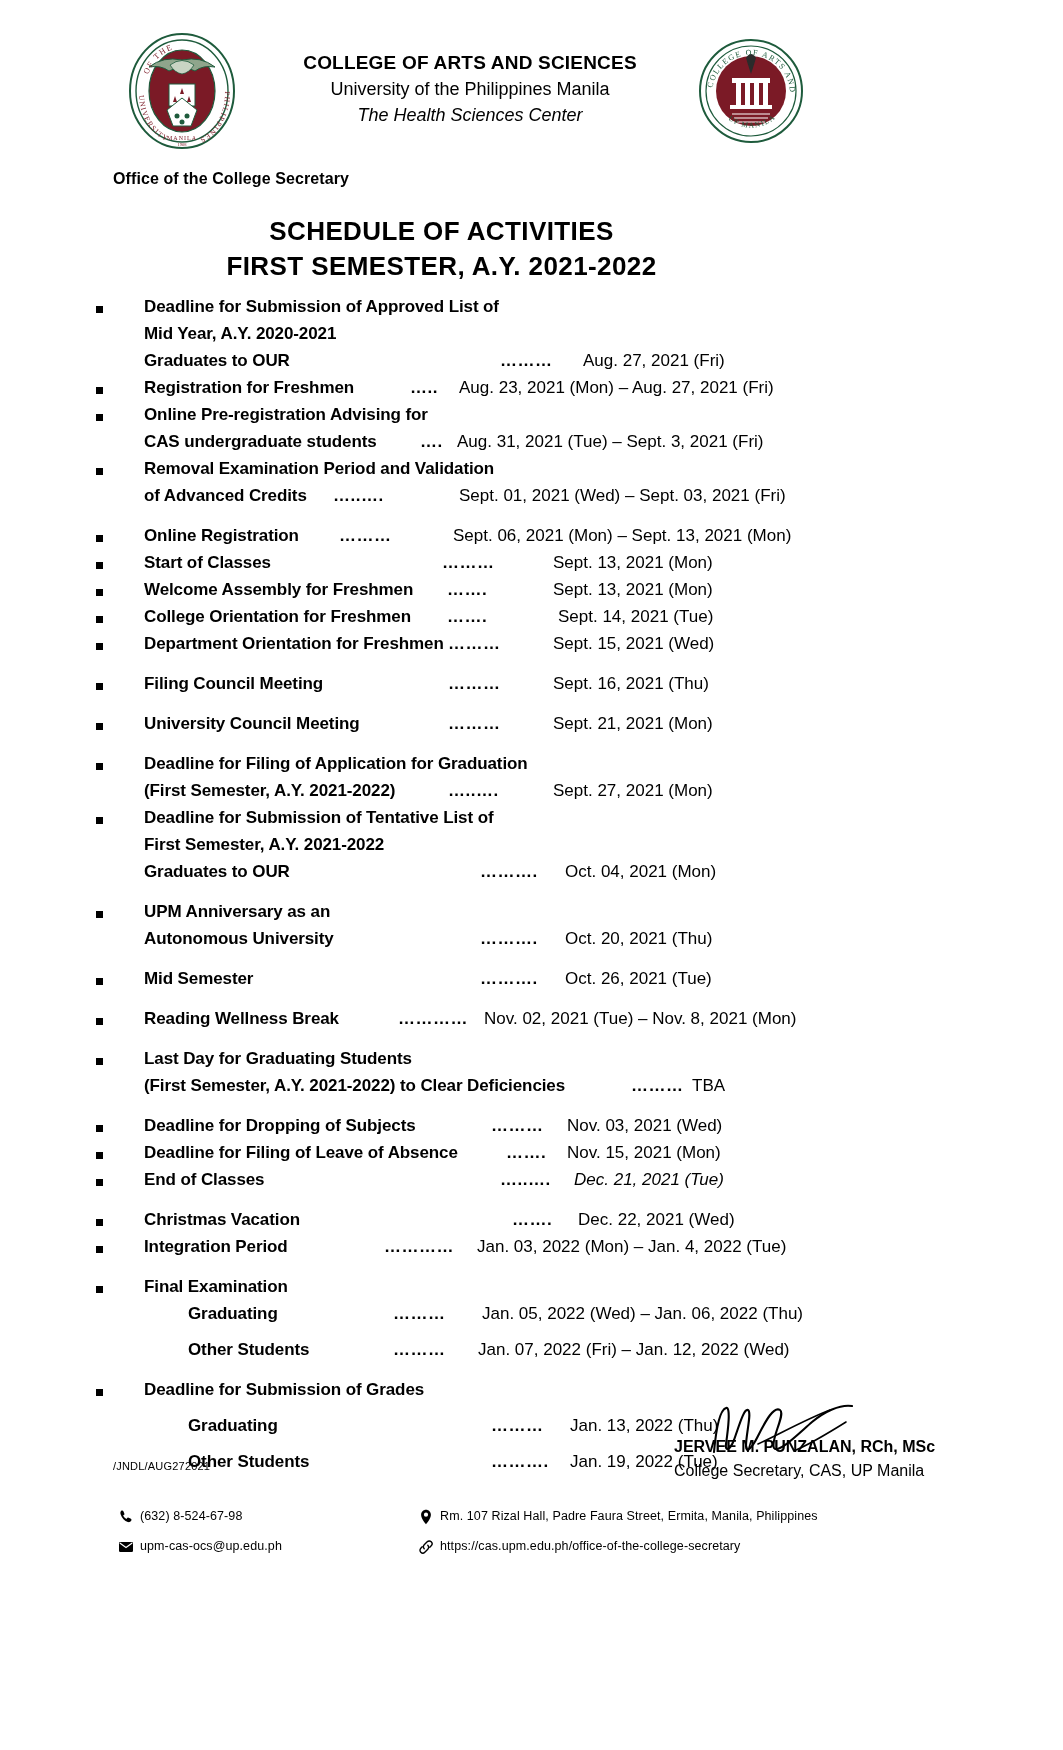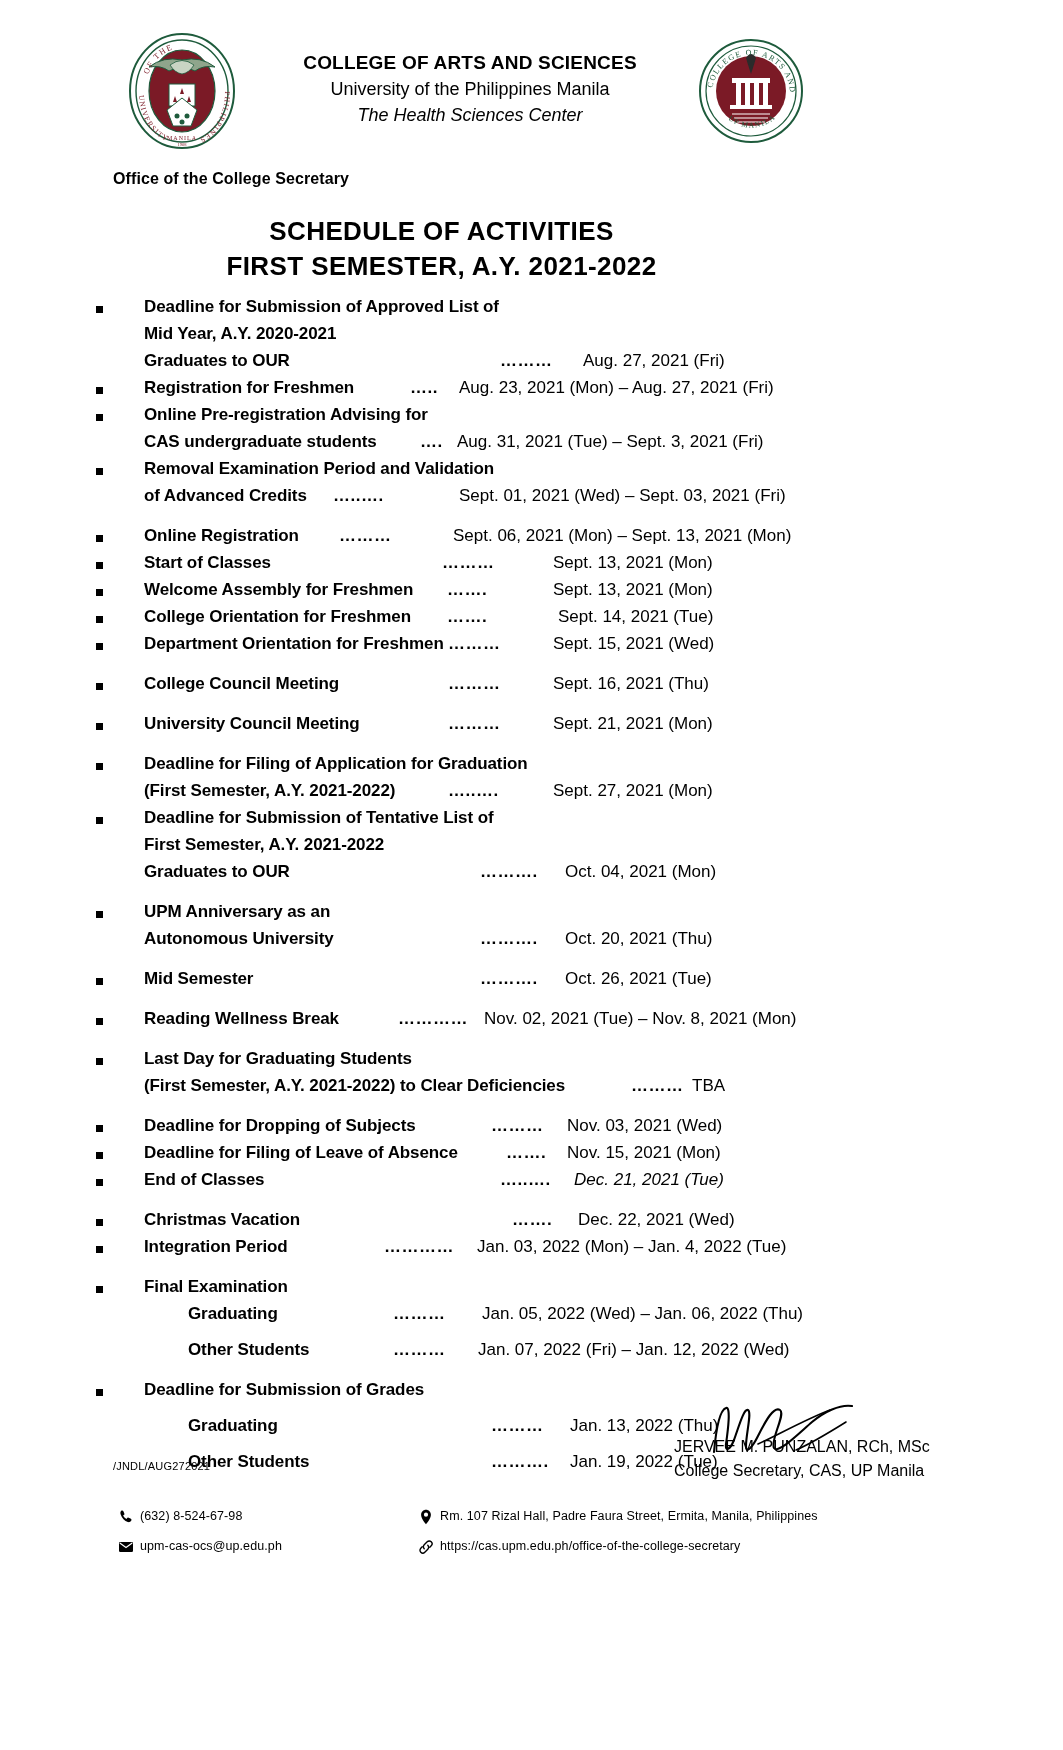--- a/index.html
+++ b/index.html
@@ -75,21 +75,21 @@
   .abs-row > .label { position: absolute; left: 144px; top: 0; }
   .abs-row > .label.sub { position: absolute; left: 188px; padding-left: 0; }
   .abs-row > .dots { position: absolute; top: 0; }
   .abs-row > .date { position: absolute; top: 0; }
 
   
   .sig-block { position: absolute; left: 640px; top: 1400px; width: 300px; }
   .sig-svg { position: absolute; left: 60px; top: 0px; }
   .sig-name {
     position: absolute; left: 34px; top: 38px;
-    font-size: 16px; font-weight: normal; white-space: nowrap;
+    font-size: 16px; font-weight: bold; white-space: nowrap;
   }
   .sig-title {
     position: absolute; left: 34px; top: 62px;
     font-size: 16px; white-space: nowrap;
   }
 
   .ref-code {
     position: absolute; left: 113px; top: 1460px;
     font-size: 11px; letter-spacing: .2px;
   }
@@ -266,21 +266,21 @@
         <div class="abs-row">
           <span class="bullet"></span>
           <span class="label">Department Orientation for Freshmen</span>
           <span class="dots" style="left: 448px;">………</span>
           <span class="date" style="left: 553px;">Sept. 15, 2021 (Wed)</span>
         </div>
       </div>
       <div class="item gap-before">
         <div class="abs-row">
           <span class="bullet"></span>
-          <span class="label">College Council Meeting</span>
+          <span class="label">Filing Council Meeting</span>
           <span class="dots" style="left: 448px;">………</span>
           <span class="date" style="left: 553px;">Sept. 16, 2021 (Thu)</span>
         </div>
       </div>
       <div class="item gap-before">
         <div class="abs-row">
           <span class="bullet"></span>
           <span class="label">University Council Meeting</span>
           <span class="dots" style="left: 448px;">………</span>
           <span class="date" style="left: 553px;">Sept. 21, 2021 (Mon)</span>

